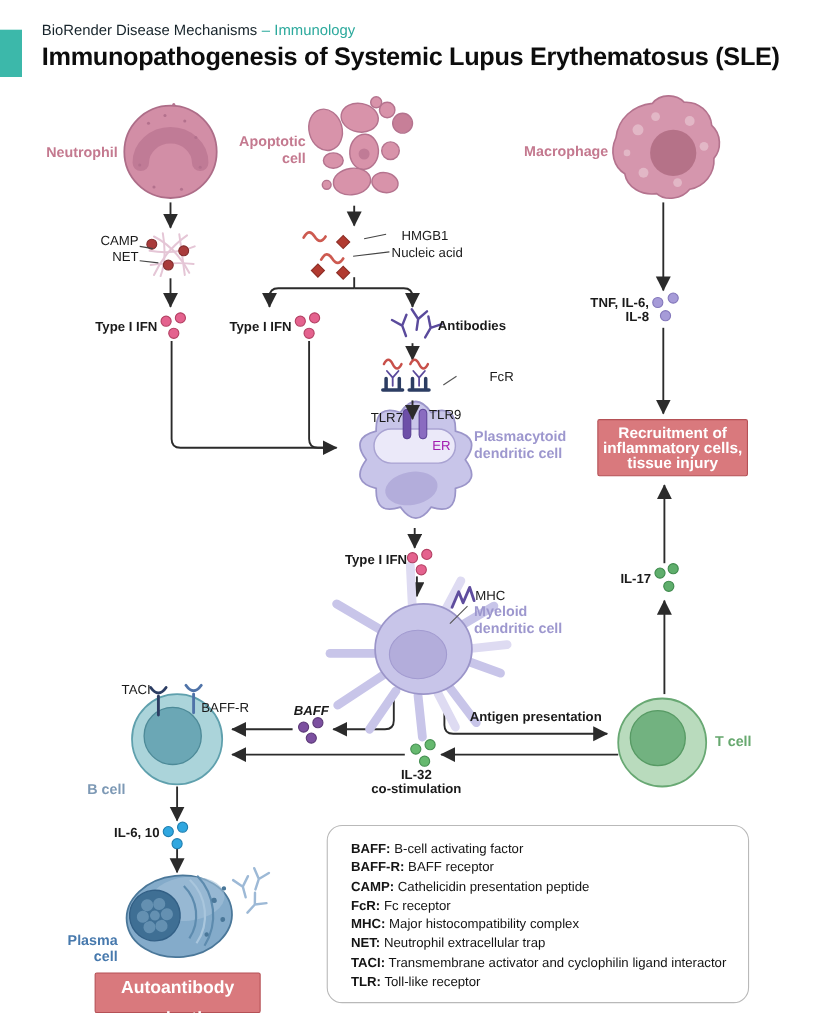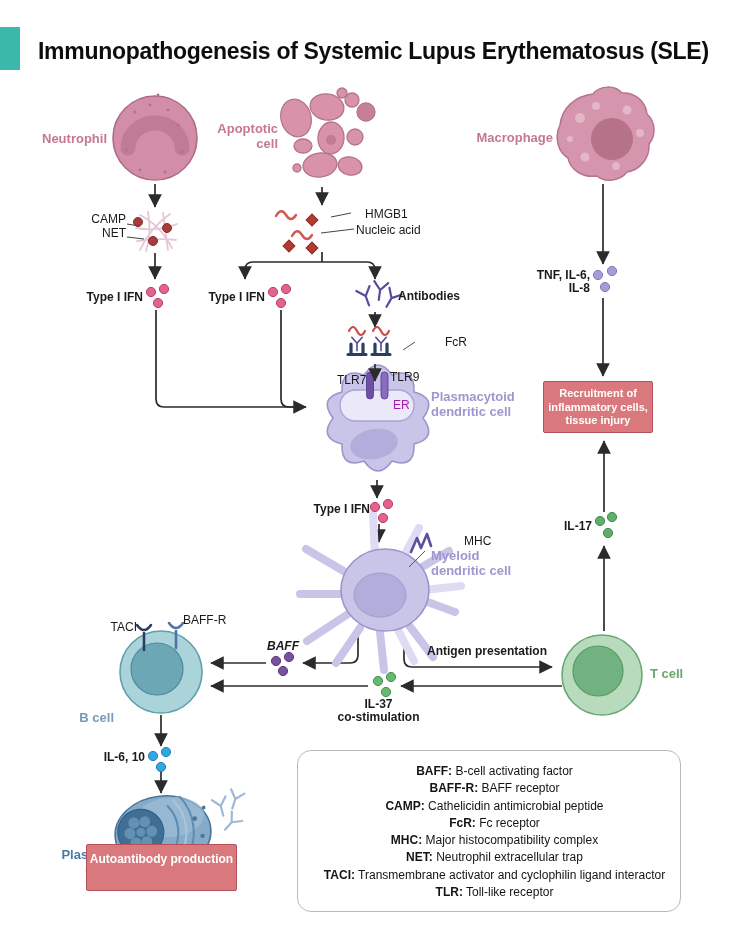--- a/index.html
+++ b/index.html
@@ -17,24 +17,24 @@
   .r{text-align:right;}
   .gray{color:#a21caf;}
   .cell-lbl{position:absolute;font-size:13px;font-weight:bold;white-space:nowrap;line-height:15px;}
   .pink{color:#c4798f;}
   .purple{color:#9d97ce;}
   .steel{color:#7d99b5;}
   .green{color:#67a86f;}
   .blue{color:#4779ad;}
   .box{position:absolute;background:#d9797d;border:1.5px solid #b55156;color:#fff;
        font-weight:bold;text-align:center;border-radius:2px;box-sizing:border-box;}
-  .box.recruit{left:543px;top:381px;width:110px;height:52px;font-size:11px;line-height:13.5px;padding-top:5px;}
-  .box.auto{left:86px;top:844px;width:151px;height:47px;font-size:12px;line-height:28px;}
+  .box.recruit{left:543px;top:381px;width:137px;height:52px;font-size:14px;line-height:13.5px;padding-top:5px;}
+  .box.auto{left:86px;top:884px;width:151px;height:37px;font-size:16px;line-height:28px;}
   .legend{position:absolute;left:297px;top:750px;width:384px;height:162px;border:1.5px solid #b9b9b9;
-          border-radius:14px;box-sizing:border-box;padding:12px 10px 0 21px;background:#fff;text-align:center;}
+          border-radius:14px;box-sizing:border-box;padding:12px 10px 0 21px;background:#fff;}
   .legend-item{font-size:12px;line-height:17.3px;color:#141414;white-space:nowrap;}
   .legend-item .term{font-weight:bold;}
 </style>
 </head>
 <body>
 
 <div class="canvas">
 
   <svg class="art" width="749" height="938" viewBox="0 0 749 938">
     <defs>
@@ -298,20 +298,23 @@
         <circle cx="386" cy="692" r="4.6"></circle>
     </g>
     <g fill="#30a7e0" stroke="#1f7fb0" stroke-width="1">
       <circle cx="153" cy="756" r="4.6"></circle>
         <circle cx="166" cy="752" r="4.6"></circle>
         <circle cx="161" cy="767" r="4.6"></circle>
     </g>
   </svg>
 
   <div class="accent"></div>
+  <div class="crumb">
+    <span>BioRender Disease Mechanisms</span><span class="sep">–</span><span class="cat">Immunology</span>
+  </div>
   <div class="title">Immunopathogenesis of Systemic Lupus Erythematosus (SLE)</div>
 
   <div class="cell-lbl pink r" style="right:642px;top:131px;">Neutrophil</div>
   <div class="cell-lbl pink r" style="right:471px;top:121px;">
     <div>Apoptotic</div>
     <div>cell</div>
   </div>
   <div class="cell-lbl pink r" style="right:196px;top:130px;">Macrophage</div>
   <div class="cell-lbl purple" style="left:431px;top:389px;">
     <div>Plasmacytoid</div>
@@ -333,55 +336,55 @@
   <div class="lbl" style="left:365px;top:208px;">HMGB1</div>
   <div class="lbl" style="left:356px;top:224px;">Nucleic acid</div>
   <div class="lbl b r" style="right:606px;top:291px;">Type I IFN</div>
   <div class="lbl b r" style="right:484px;top:291px;">Type I IFN</div>
   <div class="lbl b" style="left:398px;top:290px;">Antibodies</div>
   <div class="lbl" style="left:417px;top:336px;margin-left:28px;">FcR</div>
   <div class="lbl" style="left:337px;top:374px;">TLR7</div>
   <div class="lbl" style="left:390px;top:371px;">TLR9</div>
   <div class="lbl gray" style="left:393px;top:399px;">ER</div>
   <div class="lbl b r" style="right:379px;top:503px;">Type I IFN</div>
-  <div class="lbl" style="left:432px;top:535px;padding-left:32px;">MHC</div>
+  <div class="lbl" style="left:432px;top:535px;">MHC</div>
   <div class="lbl b r" style="right:159px;top:269px;">
     <div>TNF, IL-6,</div>
     <div>IL-8</div>
   </div>
   <div class="lbl b r" style="right:157px;top:520px;">IL-17</div>
   <div class="lbl b" style="left:267px;top:640px;font-style:italic;">BAFF</div>
   <div class="lbl b" style="left:427px;top:645px;">Antigen presentation</div>
   <div class="lbl b" style="left:330px;top:698px;width:97px;text-align:center;">
-    <div>IL-37</div>
+    <div>IL-32</div>
     <div>co-stimulation</div>
   </div>
   <div class="lbl b r" style="right:604px;top:751px;">IL-6, 10</div>
   <div class="lbl r" style="right:612px;top:621px;">TACI</div>
-  <div class="lbl" style="left:183px;top:614px;">BAFF-R</div>
+  <div class="lbl" style="left:183px;top:637px;">BAFF-R</div>
 
   <div class="box recruit">
     <div>Recruitment of</div>
     <div>inflammatory cells,</div>
     <div>tissue injury</div>
   </div>
   <div class="box auto">Autoantibody production</div>
 
   <div class="legend">
     <div class="legend-item">
       <span class="term">BAFF:</span>
       <span>B-cell activating factor</span>
     </div>
     <div class="legend-item">
       <span class="term">BAFF-R:</span>
       <span>BAFF receptor</span>
     </div>
     <div class="legend-item">
       <span class="term">CAMP:</span>
-      <span>Cathelicidin antimicrobial peptide</span>
+      <span>Cathelicidin presentation peptide</span>
     </div>
     <div class="legend-item">
       <span class="term">FcR:</span>
       <span>Fc receptor</span>
     </div>
     <div class="legend-item">
       <span class="term">MHC:</span>
       <span>Major histocompatibility complex</span>
     </div>
     <div class="legend-item">

